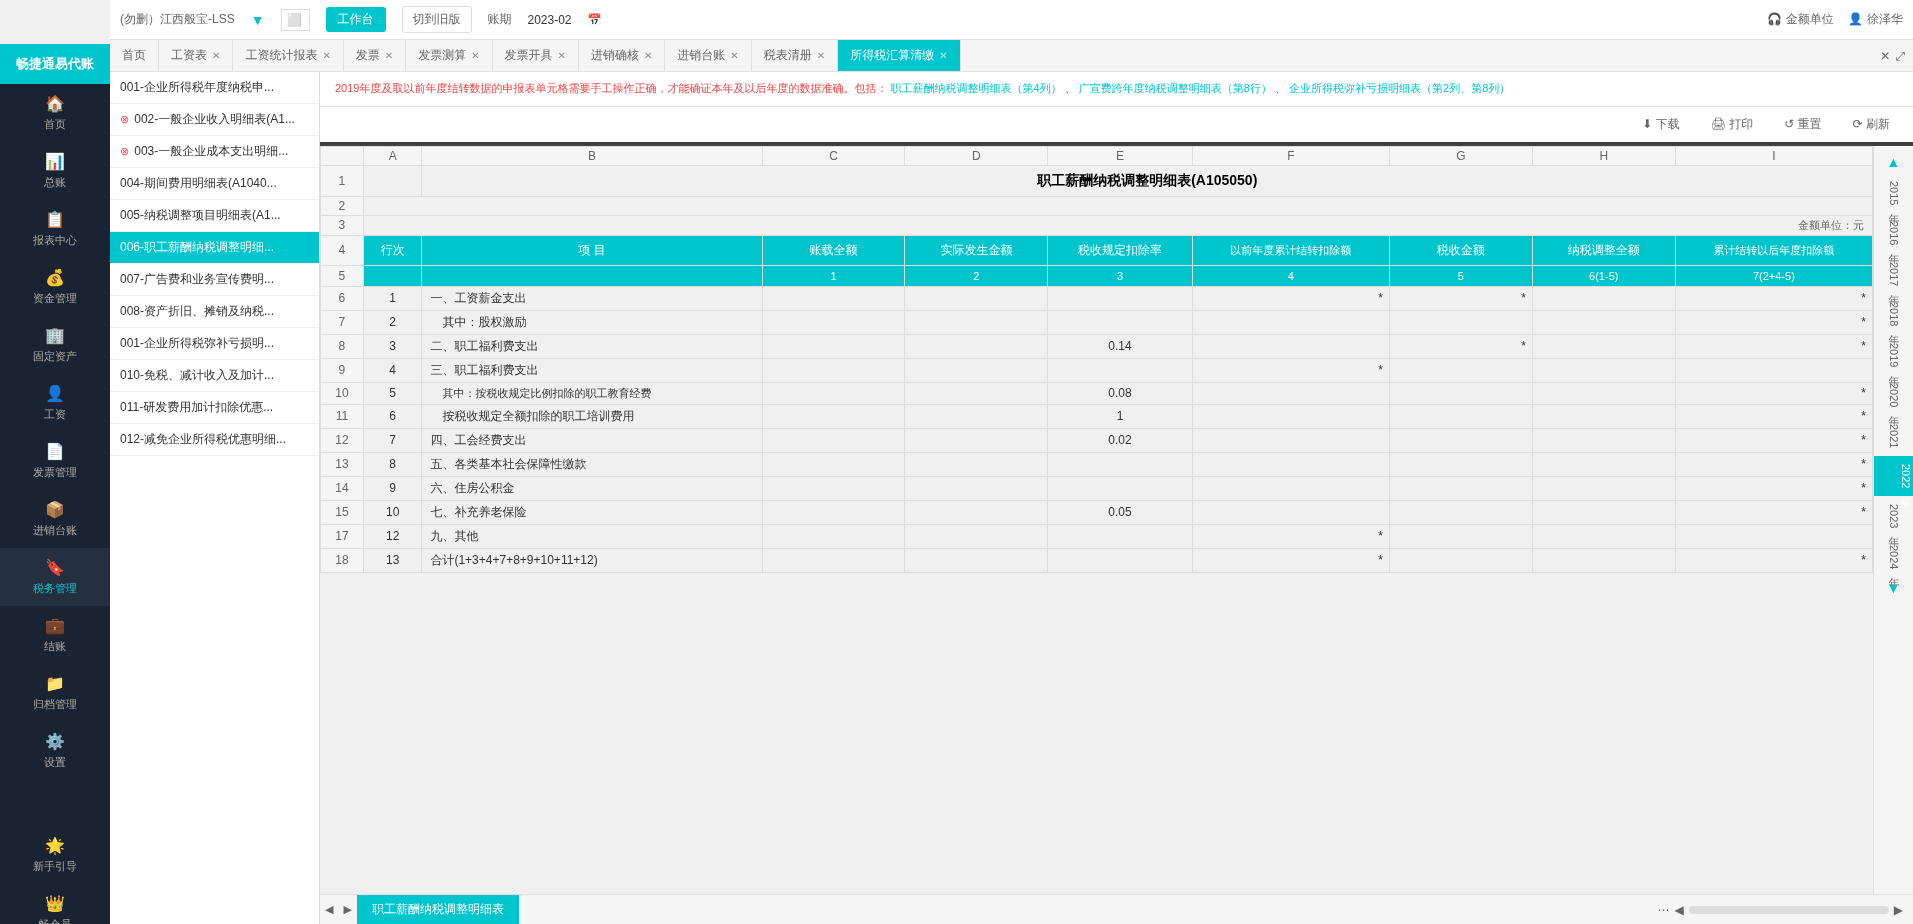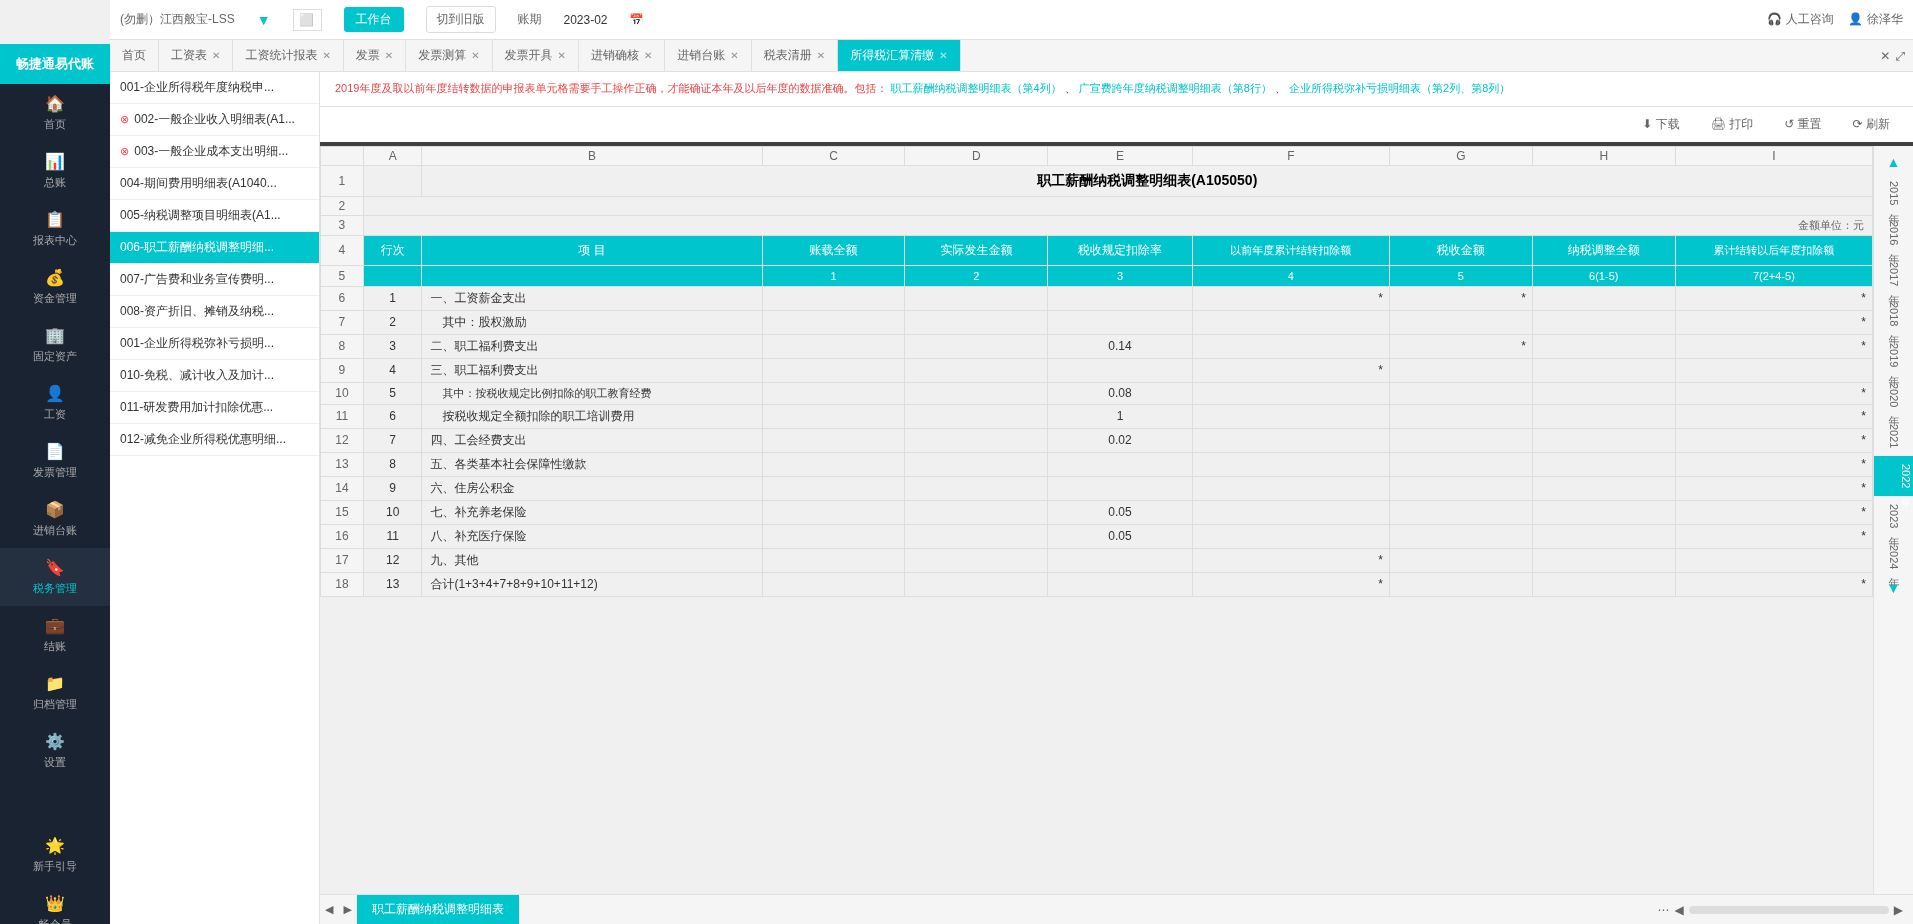--- a/index.html
+++ b/index.html
@@ -10,21 +10,21 @@
     .sidebar-logo { background: #00c5cd; color: white; padding: 12px 8px; font-size: 13px; font-weight: bold; text-align: center; height: 40px; display: flex; align-items: center; justify-content: center; }
     .sidebar-item { display: flex; flex-direction: column; align-items: center; padding: 10px 5px; cursor: pointer; color: #aaa; font-size: 11px; gap: 4px; }
     .sidebar-item.active { background: #243040; color: #00c5cd; }
     .sidebar-item .icon { font-size: 16px; }
     .sidebar-bottom { margin-top: auto; }
 
     
     .main { flex: 1; display: flex; flex-direction: column; height: 100%; overflow: hidden; }
 
     
-    .topbar { background: #fff; height: 40px; display: flex; align-items: center; padding: 0 10px; border-bottom: 1px solid #e0e0e0; gap: 22px; flex-shrink: 0; }
+    .topbar { background: #fff; height: 40px; display: flex; align-items: center; padding: 0 10px; border-bottom: 1px solid #e0e0e0; gap: 16px; flex-shrink: 0; }
     .topbar-btn { background: #00c5cd; color: white; border: none; padding: 4px 12px; border-radius: 3px; cursor: pointer; font-size: 12px; }
     .topbar-btn-outline { background: white; color: #666; border: 1px solid #ddd; padding: 4px 10px; border-radius: 3px; cursor: pointer; font-size: 12px; }
     .topbar-right { margin-left: auto; display: flex; align-items: center; gap: 15px; color: #666; font-size: 12px; }
 
     
     .tabbar { background: #f5f5f5; height: 32px; display: flex; align-items: center; border-bottom: 1px solid #e0e0e0; flex-shrink: 0; overflow: hidden; }
     .tab { padding: 0 12px; height: 32px; display: flex; align-items: center; gap: 5px; cursor: pointer; color: #666; font-size: 12px; border-right: 1px solid #e0e0e0; white-space: nowrap; }
     .tab.active { background: #00c5cd; color: white; }
     .tab .tab-close { font-size: 10px; opacity: 0.7; }
     .tab-actions { margin-left: auto; display: flex; align-items: center; gap: 5px; padding: 0 8px; }
@@ -144,21 +144,21 @@
   <div class="topbar">
     <span style="color:#666;font-size:12px;">(勿删）江西般宝-LSS</span>
     <span style="color:#00c5cd;cursor:pointer;font-size:14px;">▼</span>
     <span style="border:1px solid #ddd;padding:3px 6px;cursor:pointer;color:#666;">⬜</span>
     <button class="topbar-btn">工作台</button>
     <button class="topbar-btn-outline">切到旧版</button>
     <span style="color:#666;font-size:12px;">账期</span>
     <span style="color:#333;font-size:12px;">2023-02</span>
     <span style="color:#00c5cd;cursor:pointer;">📅</span>
     <div class="topbar-right">
-      <span style="cursor:pointer;">🎧 <span>人工咨询</span></span>
+      <span style="cursor:pointer;">🎧 <span>金额单位</span></span>
       <span style="cursor:pointer;">👤 <span>徐泽华</span></span>
     </div>
   </div>
 
   <div class="tabbar">
     <div class="tab">
         <span>首页</span>
       </div>
     <div class="tab">
         <span>工资表</span>
@@ -447,32 +447,20 @@
                 <td class="label-cell">七、补充养老保险</td>
                 <td class="data-cell"></td>
                 <td class="data-cell"></td>
                 <td class="data-cell">0.05</td>
                 <td class="data-cell"></td>
                 <td class="data-cell"></td>
                 <td class="data-cell"></td>
                 <td class="star-cell">*</td>
               </tr>
               <tr>
-                <td class="row-num-col">16</td>
-                <td class="data-cell">11</td>
-                <td class="label-cell">八、补充医疗保险</td>
-                <td class="data-cell"></td>
-                <td class="data-cell"></td>
-                <td class="data-cell">0.05</td>
-                <td class="data-cell"></td>
-                <td class="data-cell"></td>
-                <td class="data-cell"></td>
-                <td class="star-cell">*</td>
-              </tr>
-              <tr>
                 <td class="row-num-col">17</td>
                 <td class="data-cell">12</td>
                 <td class="label-cell">九、其他</td>
                 <td class="data-cell"></td>
                 <td class="data-cell"></td>
                 <td class="data-cell"></td>
                 <td class="star-cell">*</td>
                 <td class="data-cell"></td>
                 <td class="data-cell"></td>
                 <td class="data-cell"></td>

